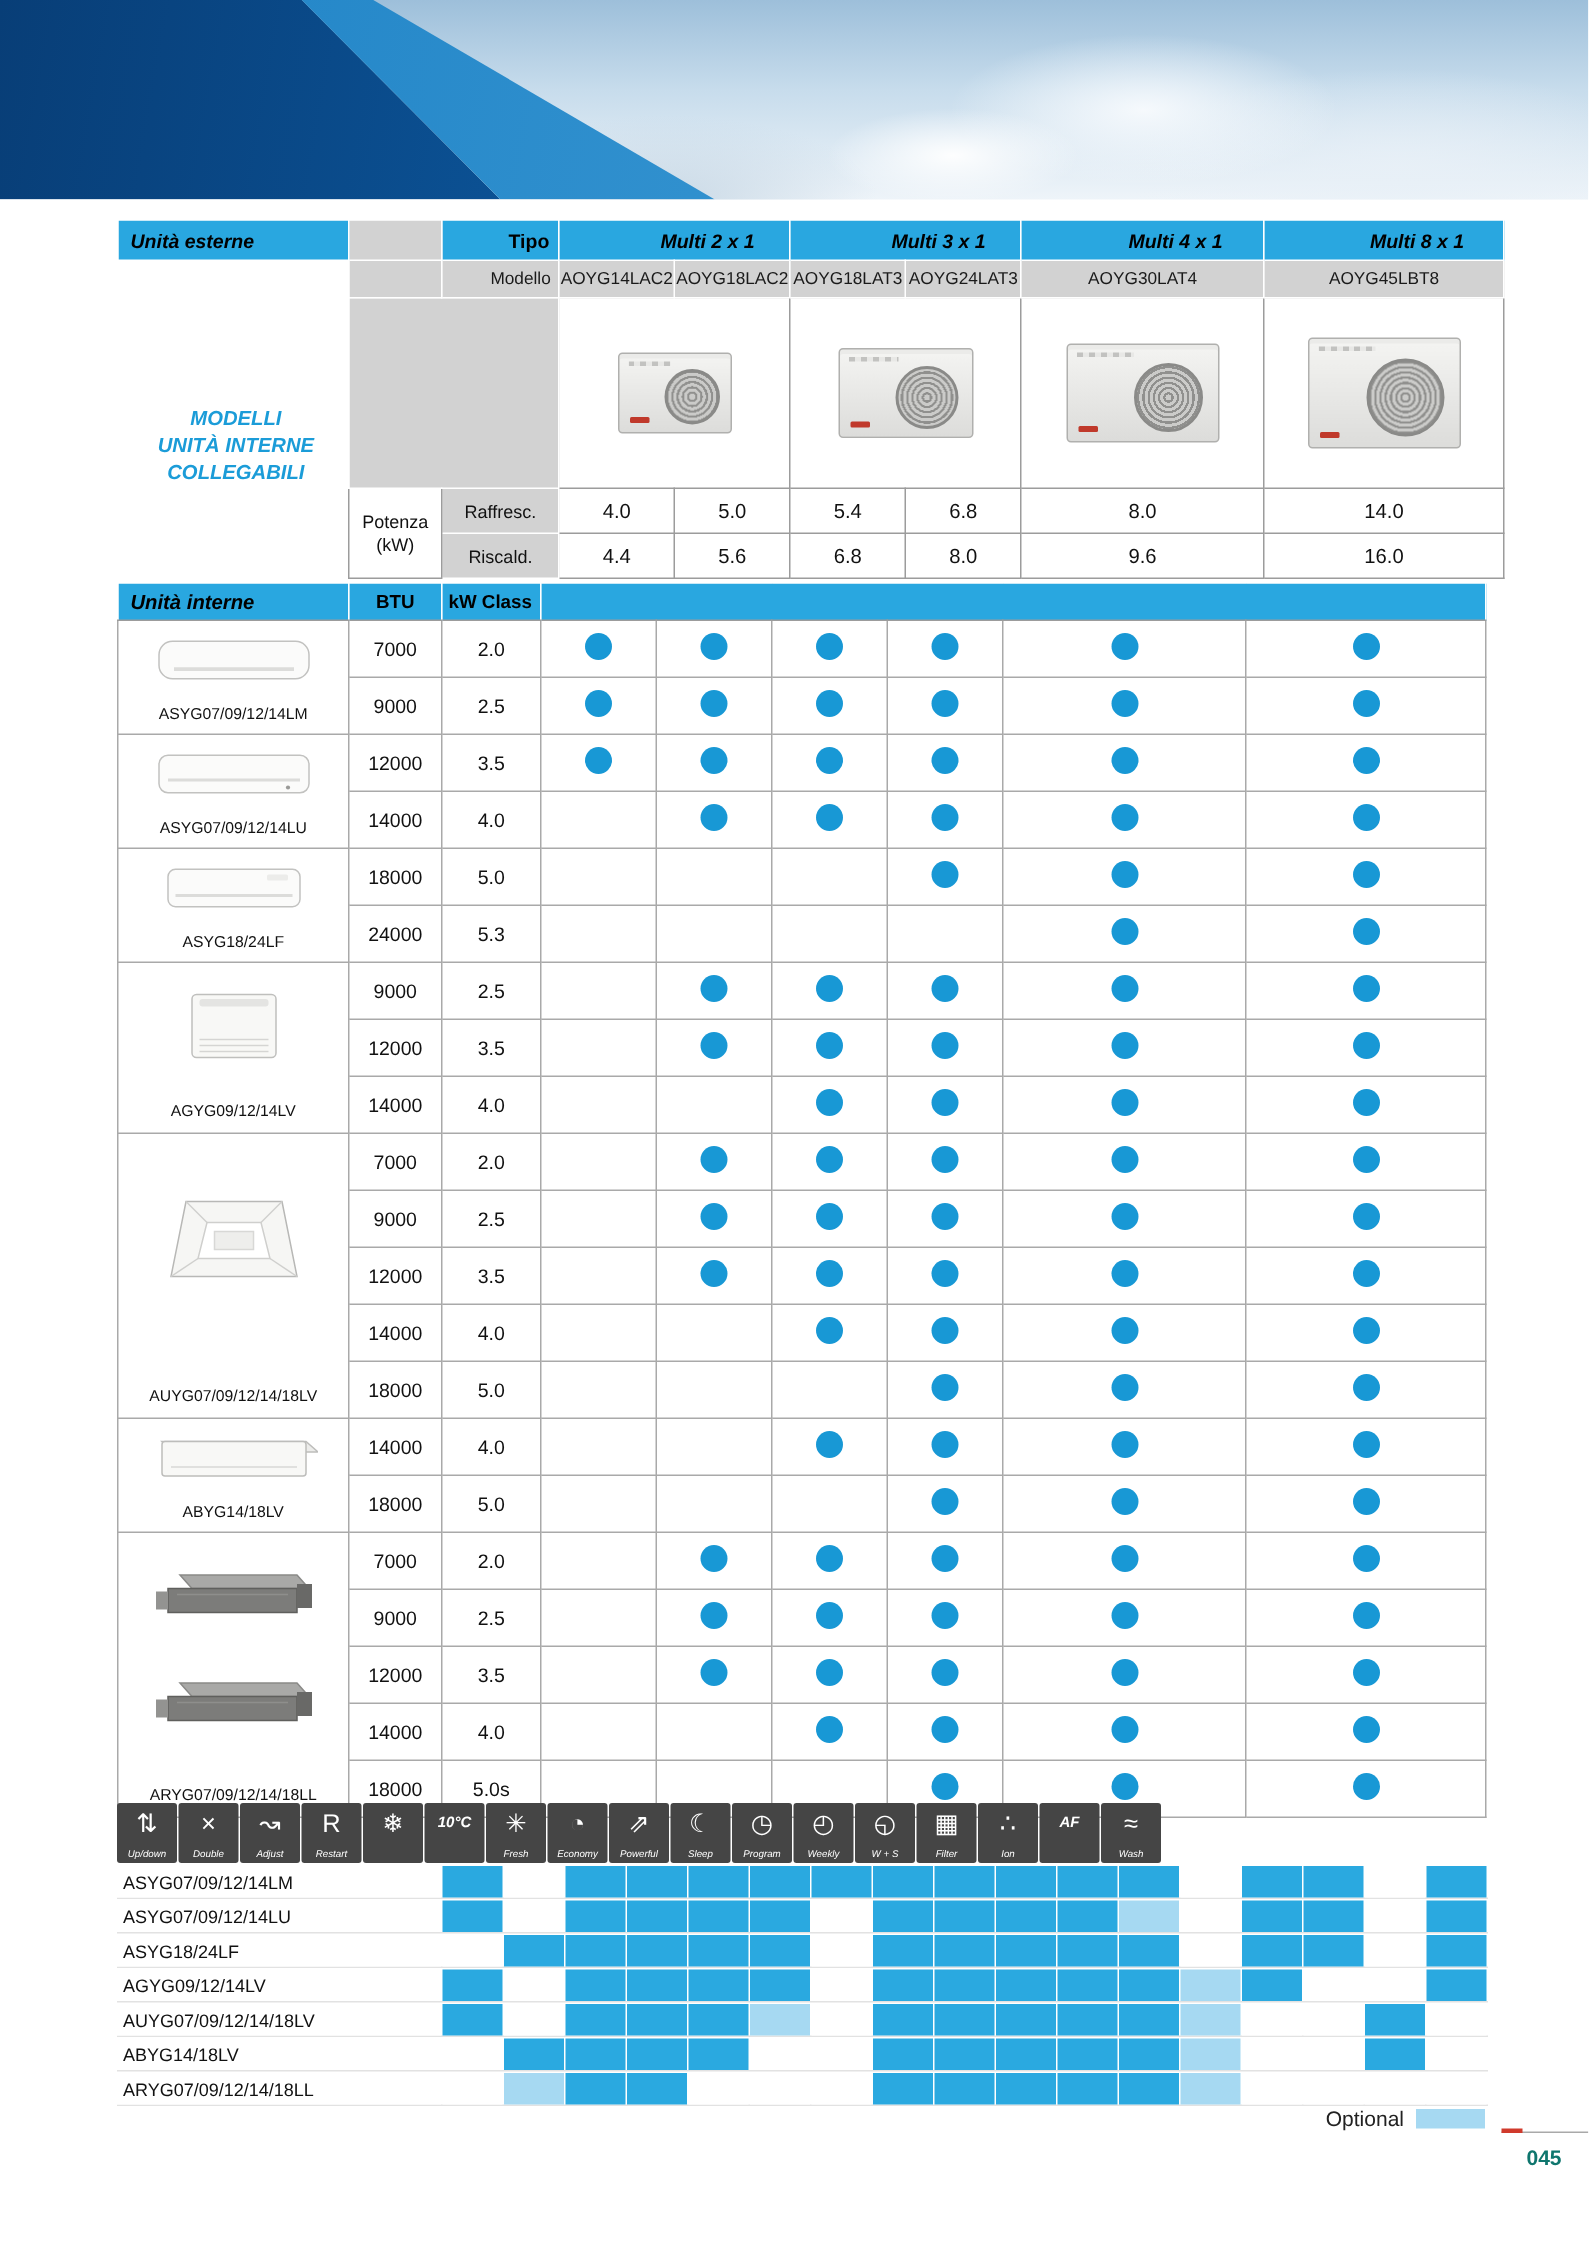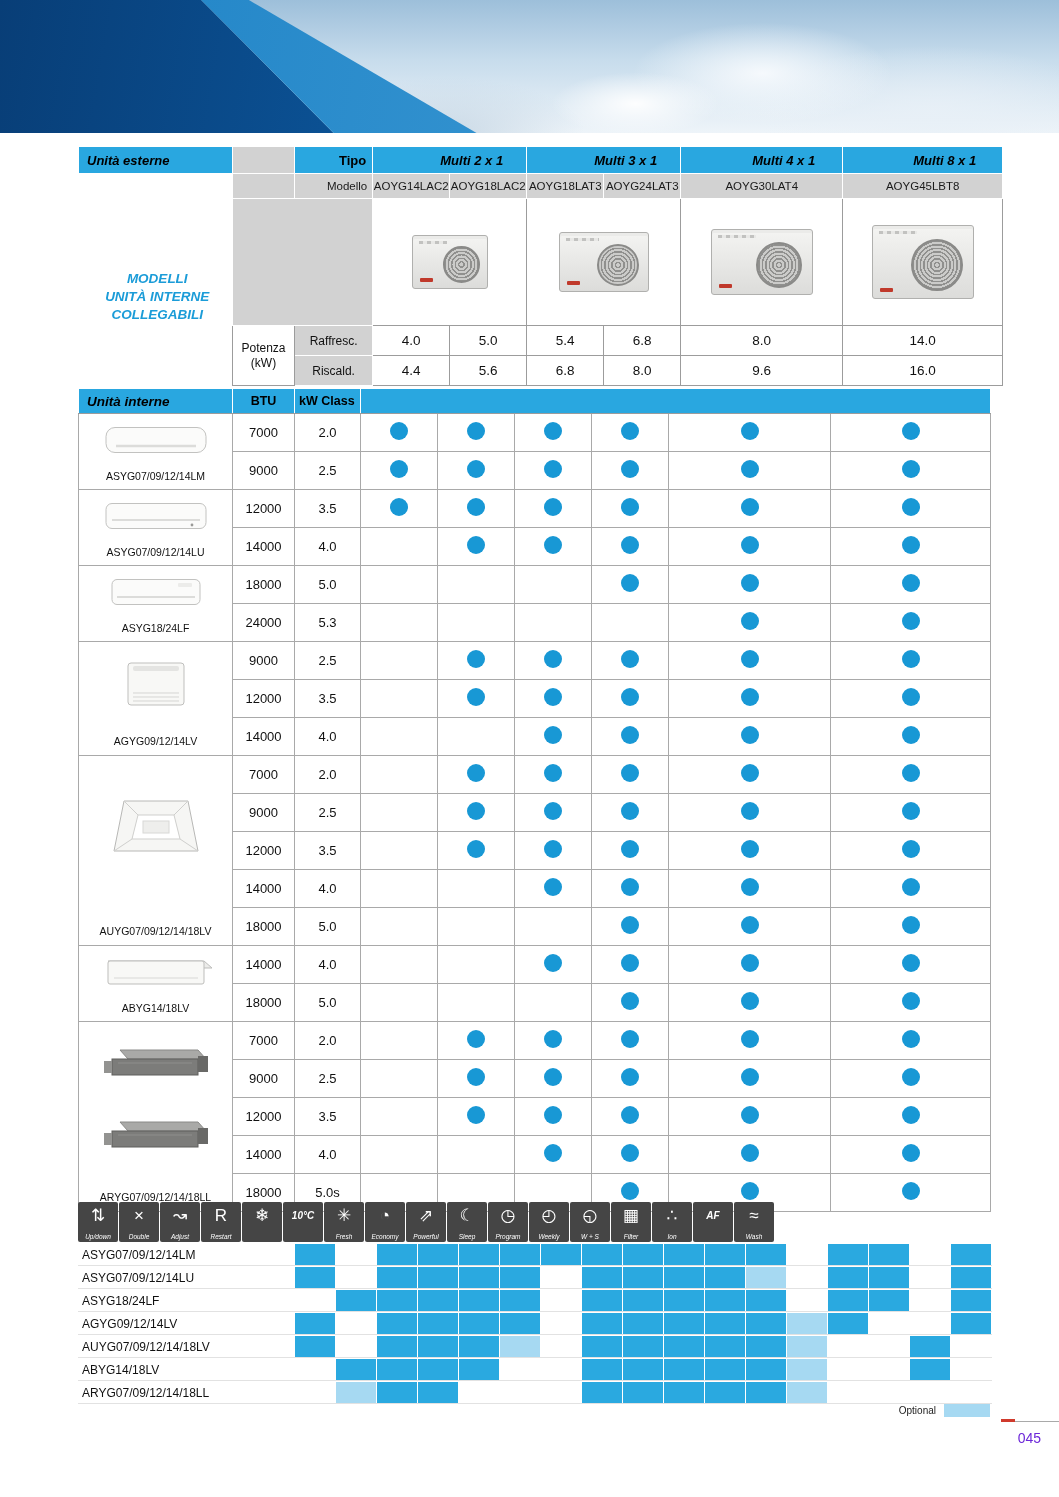--- a/index.html
+++ b/index.html
@@ -87,25 +87,25 @@
   .f-matrix{margin-top:1px;}
   .mrow{display:flex;gap:1px;height:21px;margin-bottom:1px;border-bottom:1px solid #e2e2e2;}
   .mlabel{width:216px;flex:0 0 216px;background:#fff;font-size:12px;display:flex;align-items:center;
           padding-left:4px;box-sizing:border-box;color:#111;}
   .mcell{width:40px;flex:0 0 40px;background:#fff;}
   .mcell.std{background:#2aa9e0;}
   .mcell.opt{background:#a6d9f2;}
 
   
   .legend{position:absolute;right:69px;top:1404px;display:flex;align-items:center;gap:8px;}
-  .legend-t{font-size:10px;color:#222;}
+  .legend-t{font-size:14px;color:#222;}
   .legend-swatch{width:46px;height:13px;background:#a6d9f2;}
   .footer-rule{position:absolute;right:0;top:1421px;width:58px;height:1px;background:#a9a9a9;}
   .footer-red{position:absolute;right:44px;top:1419px;width:14px;height:3px;background:#d03a2c;}
-  .page-num{position:absolute;right:18px;top:1430px;color:#6d28d9;font-weight:normal;font-size:14px;}
+  .page-num{position:absolute;right:18px;top:1430px;color:#0f766e;font-weight:bold;font-size:14px;}
 </style>
 </head>
 <body>
 
 <div class="page">
 
   <div class="banner">
     <div class="banner-dark"></div>
     <div class="banner-band"></div>
   </div>

